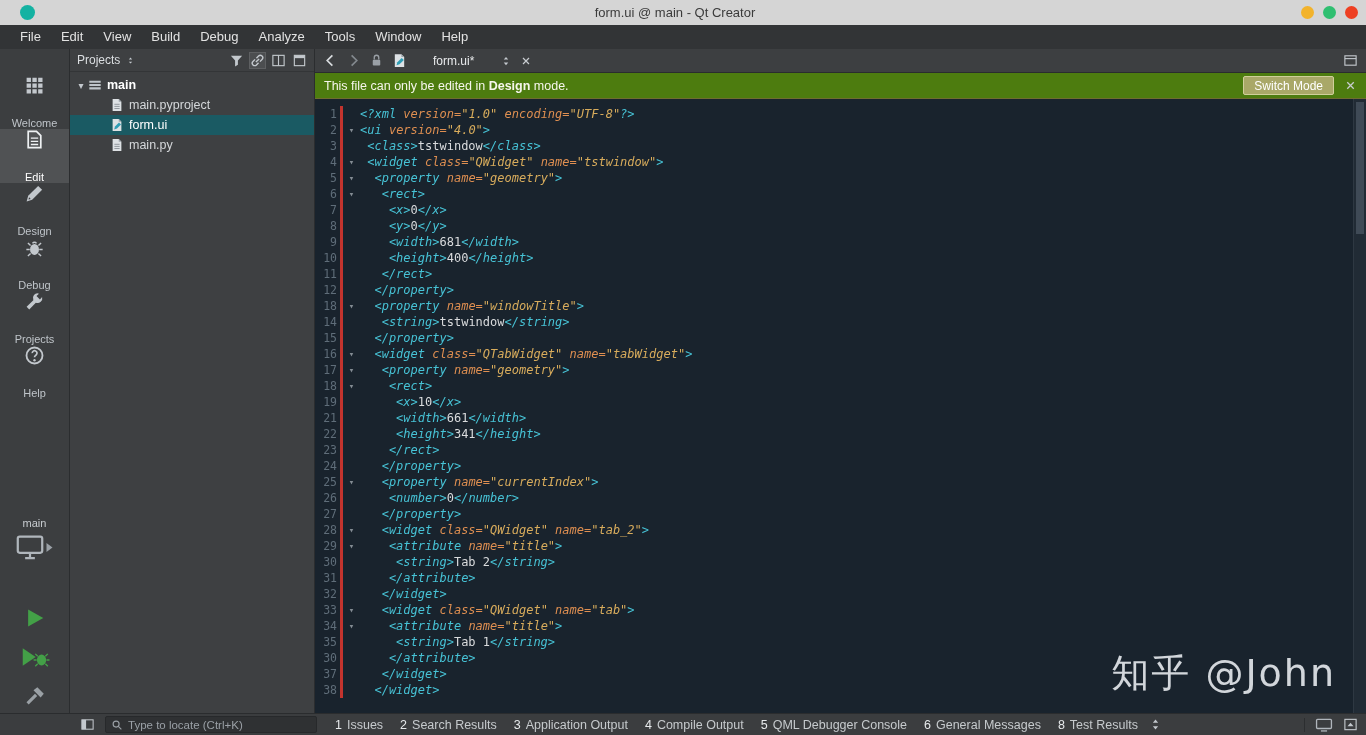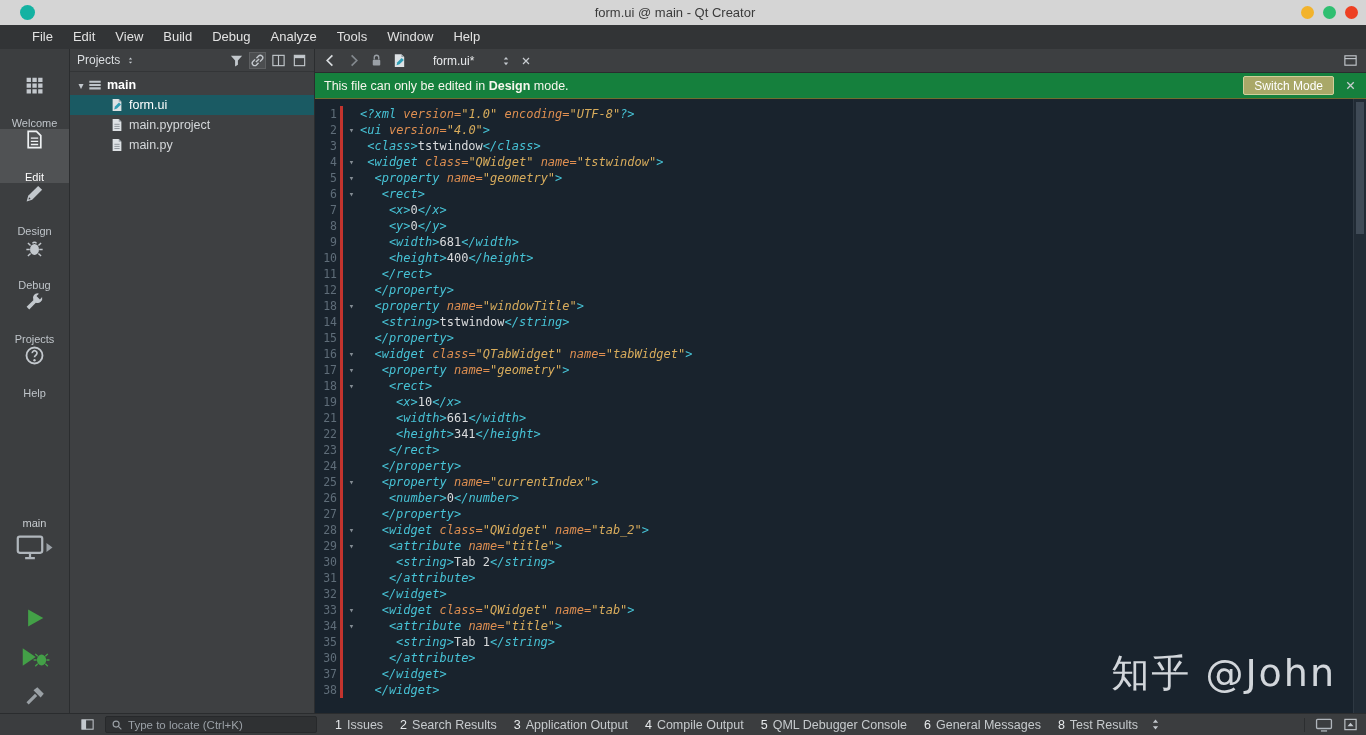--- a/index.html
+++ b/index.html
@@ -7,21 +7,21 @@
 body{font-family:"Liberation Sans","DejaVu Sans",sans-serif}
 .app{width:1366px;height:735px;display:flex;flex-direction:column;position:relative;background:#3c3e40}
 
 .titlebar{height:25px;background:#d5d5d5;position:relative;flex:none}
 .app-dot{position:absolute;left:20px;top:5px;width:15px;height:15px;border-radius:50%;background:#14b2a2}
 .window-title{position:absolute;left:0;right:16px;top:0;height:25px;line-height:25px;text-align:center;font-size:13px;color:#3b3b3b}
 .traffic-lights{position:absolute;right:8px;top:6px;display:flex;gap:9px}
 .tl{width:13px;height:13px;border-radius:50%;display:inline-block}
 .tl-yellow{background:#f2b32c}.tl-green{background:#2fbf71}.tl-red{background:#ee4023}
 
-.menubar{height:24px;background:#323436;display:flex;align-items:center;flex:none;padding-left:22px}
+.menubar{height:24px;background:#323436;display:flex;align-items:center;flex:none;padding-left:10px}
 .menu-item{padding:0 10px;font-size:13px;color:#e2e2e2;line-height:24px}
 
 .bodyrow{flex:1;display:flex;min-height:0}
 
 .mode-sidebar{width:70px;background:#3c3e40;border-right:1px solid #2b2d2f;display:flex;flex-direction:column;padding-top:26px;flex:none}
 .mode-btn{height:54px;display:flex;flex-direction:column;align-items:center;justify-content:center;gap:21px}
 .mode-btn.selected{background:#505254}
 .mode-icon{width:21px;height:21px}
 .mode-label{font-size:11px;color:#bfc4c9}
 .mode-btn.selected .mode-label{color:#fff}
@@ -48,21 +48,21 @@
 .tree-row.selected .tree-label{color:#fff}
 .expander{width:14px;font-size:10px;color:#c3c8cd;text-align:center;flex:none}
 .tree-icon{width:14px;height:14px;margin-right:5px;flex:none}
 
 .editor-col{flex:1;display:flex;flex-direction:column;min-width:0}
 .editor-toolbar{height:24px;background:#3d3f41;border-bottom:1px solid #2a2c2e;display:flex;align-items:center;padding:0 8px;gap:8px;flex:none}
 .tool-btn{width:15px;height:15px;flex:none}
 .tool-btn.small{width:12px;height:12px}
 .doc-tab-label{font-size:12px;color:#e8eaec;margin:0 18px}
 .toolbar-spacer{flex:1}
-.infobar{height:26px;background:#15803d;border-bottom:1px solid #6f6d30;display:flex;align-items:center;padding:0 9px;gap:10px;flex:none}
+.infobar{height:26px;background:#4d7c0f;border-bottom:1px solid #6f6d30;display:flex;align-items:center;padding:0 9px;gap:10px;flex:none}
 .infobar-msg{flex:1;font-size:12.5px;color:#f6f6ec}
 .switch-mode-btn{height:19px;padding:0 10px;font-size:12px;color:#fff;background:#a9a868;border:1px solid #d0cf9b;border-radius:2px;font-family:inherit}
 .infobar-close{width:13px;height:13px}
 
 .editor-wrap{flex:1;position:relative;background:#19232d;overflow:hidden}
 .code{position:absolute;inset:0;padding-top:7px;font-family:"DejaVu Sans Mono","Liberation Mono",monospace;font-size:12px}
 .code-line{height:16px;display:flex;align-items:center}
 .line-number{width:22px;text-align:right;color:#5f6d79;font-size:11.5px;flex:none}
 .change-bar{width:3px;height:16px;background:#c3342e;margin-left:3px;flex:none}
 .fold-marker{width:17px;text-align:center;color:#848c94;font-size:9px;flex:none}
@@ -233,37 +233,37 @@
           </span>
       </div>
       <div class="tree">
           <div class="tree-row bold" style="padding-left: 4px;">
             <span class="expander">▾</span>
             <span class="tree-icon"><svg viewBox="0 0 16 16">
                 <path fill="#bfc5ca" d="M1.5 3h13v2.4h-13zM1.5 6.8h13v2.4h-13zM1.5 10.6h13V13h-13z"></path>
               </svg></span>
             <span class="tree-label">main</span>
           </div>
+          <div class="tree-row" style="padding-left: 26px;">
+            <span class="expander"></span>
+            <span class="tree-icon"><svg viewBox="0 0 16 16">
+                <path fill="#dde1e4" d="M3 1.2h7l3 3v10.6H3z"></path>
+                <path fill="#9aa1a7" d="M10 1.2l3 3h-3z"></path>
+                <path fill="none" stroke="#868d93" d="M5 7.2h6M5 9.6h6M5 12h6"></path>
+              </svg></span>
+            <span class="tree-label">main.pyproject</span>
+          </div>
           <div class="tree-row selected" style="padding-left: 26px;">
             <span class="expander"></span>
             <span class="tree-icon"><svg viewBox="0 0 16 16">
                 <path fill="#dde1e4" d="M3 1.2h7l3 3v10.6H3z"></path>
                 <path fill="#9aa1a7" d="M10 1.2l3 3h-3z"></path>
                 <path fill="#2f9db4" d="M4.8 13l.9-3.2 4.6-4.6 2.3 2.3-4.6 4.6z"></path>
               </svg></span>
             <span class="tree-label">form.ui</span>
-          </div>
-          <div class="tree-row" style="padding-left: 26px;">
-            <span class="expander"></span>
-            <span class="tree-icon"><svg viewBox="0 0 16 16">
-                <path fill="#dde1e4" d="M3 1.2h7l3 3v10.6H3z"></path>
-                <path fill="#9aa1a7" d="M10 1.2l3 3h-3z"></path>
-                <path fill="none" stroke="#868d93" d="M5 7.2h6M5 9.6h6M5 12h6"></path>
-              </svg></span>
-            <span class="tree-label">main.pyproject</span>
           </div>
           <div class="tree-row" style="padding-left: 26px;">
             <span class="expander"></span>
             <span class="tree-icon"><svg viewBox="0 0 16 16">
                 <path fill="#dde1e4" d="M3 1.2h7l3 3v10.6H3z"></path>
                 <path fill="#9aa1a7" d="M10 1.2l3 3h-3z"></path>
                 <path fill="none" stroke="#868d93" d="M5 7.2h6M5 9.6h6M5 12h6"></path>
               </svg></span>
             <span class="tree-label">main.py</span>
           </div>

